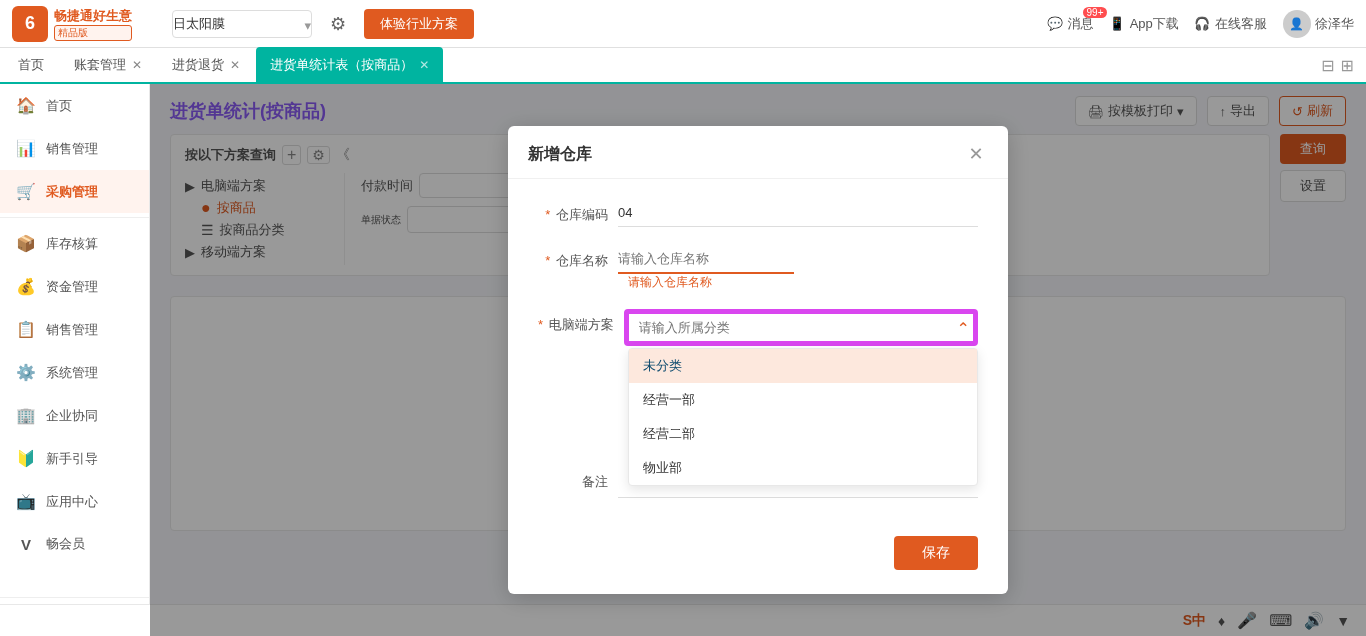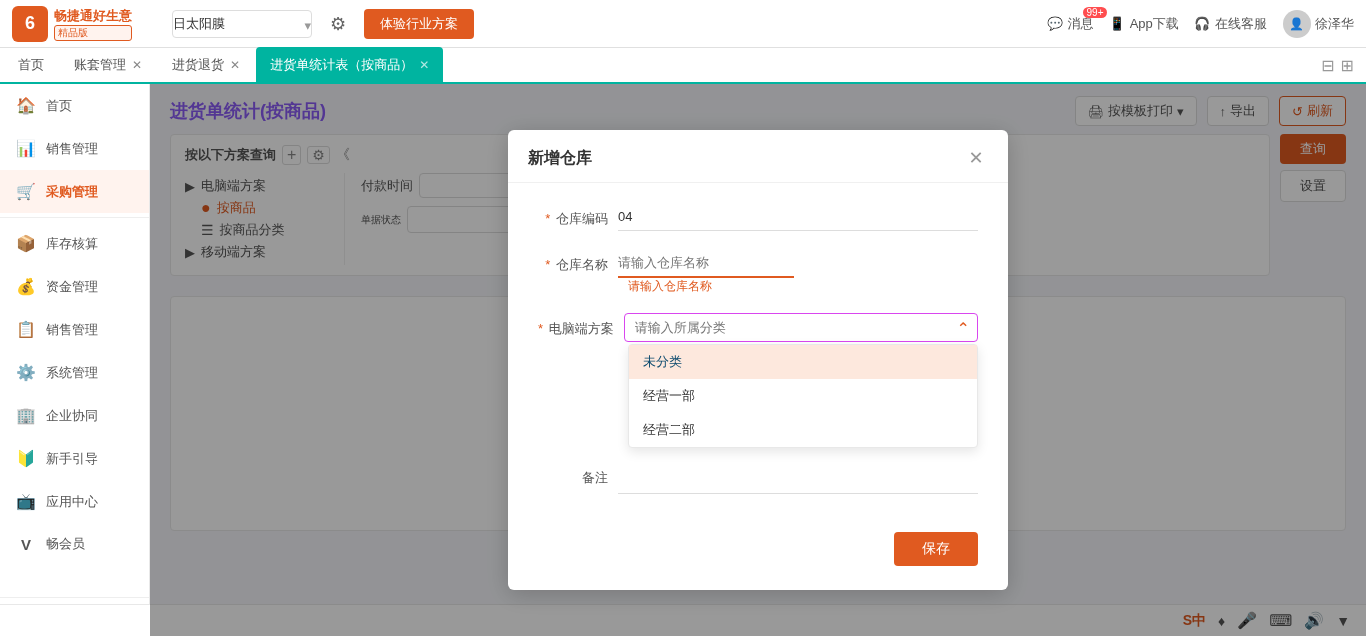--- a/index.html
+++ b/index.html
@@ -145,21 +145,21 @@
       flex: 1; border: none; border-bottom: 1px solid #ddd;
       padding: 6px 0; font-size: 13px; color: #333; outline: none;
       background: transparent;
     }
     .form-input.error { border-bottom-color: #e05a20; }
     .error-msg { color: #e05a20; font-size: 12px; position: absolute; left: 90px; top: 32px; }
     .form-select-wrap {
       flex: 1; position: relative;
     }
     .form-select-input {
-      width: 100%; border: 1px solid #d946ef; border-radius: 4px;
+      width: 100%; border: 5px solid #d946ef; border-radius: 4px;
       padding: 6px 32px 6px 10px; font-size: 13px; color: #999;
       outline: none; appearance: none; background: #fff; cursor: pointer;
     }
     .form-select-arrow {
       position: absolute; right: 8px; top: 50%; transform: translateY(-50%);
       color: #e05a20; font-size: 16px; pointer-events: none;
     }
     .form-textarea {
       flex: 1; border: none; border-bottom: 1px solid #ddd;
       padding: 6px 0; font-size: 13px; color: #333; outline: none;
@@ -459,20 +459,21 @@
             </div>
             <div class="form-select-wrap">
               <input class="form-select-input" type="text" placeholder="请输入所属分类" style="">
               <span class="form-select-arrow">⌃</span>
             </div>
 
             <div class="dropdown-list">
               <div class="dropdown-item active">未分类</div>
               <div class="dropdown-item">经营一部</div>
               <div class="dropdown-item">经营二部</div>
+              <div class="dropdown-item">物业部</div>
             </div>
           </div>
 
           <div class="form-row" style="margin-top:120px;">
             <div class="form-label">备注</div>
             <textarea class="form-textarea" style=""></textarea>
           </div>
 
         </div>
 

